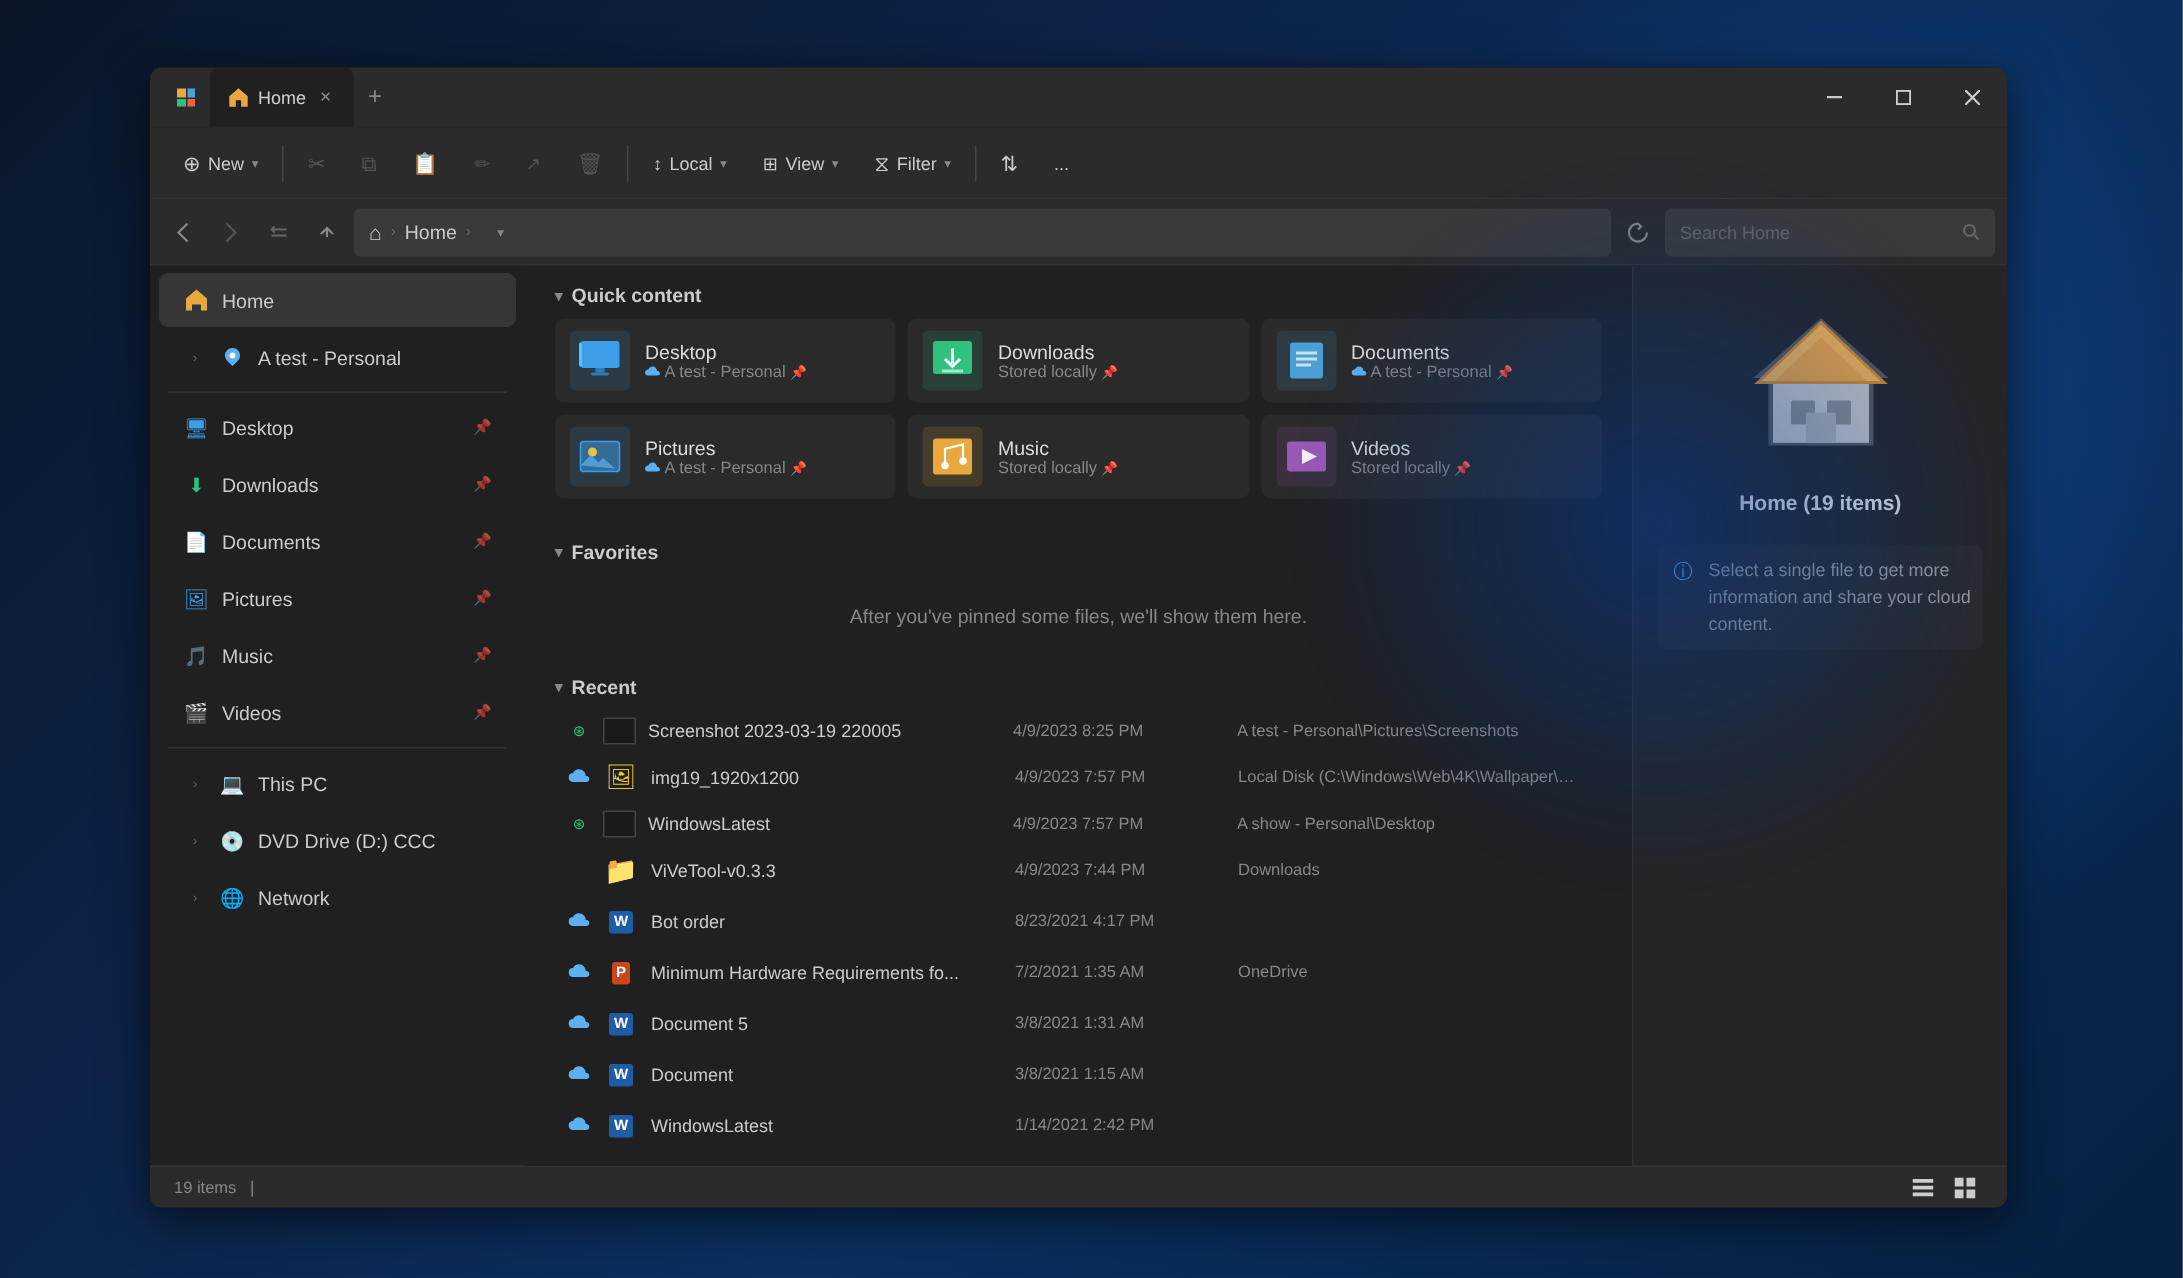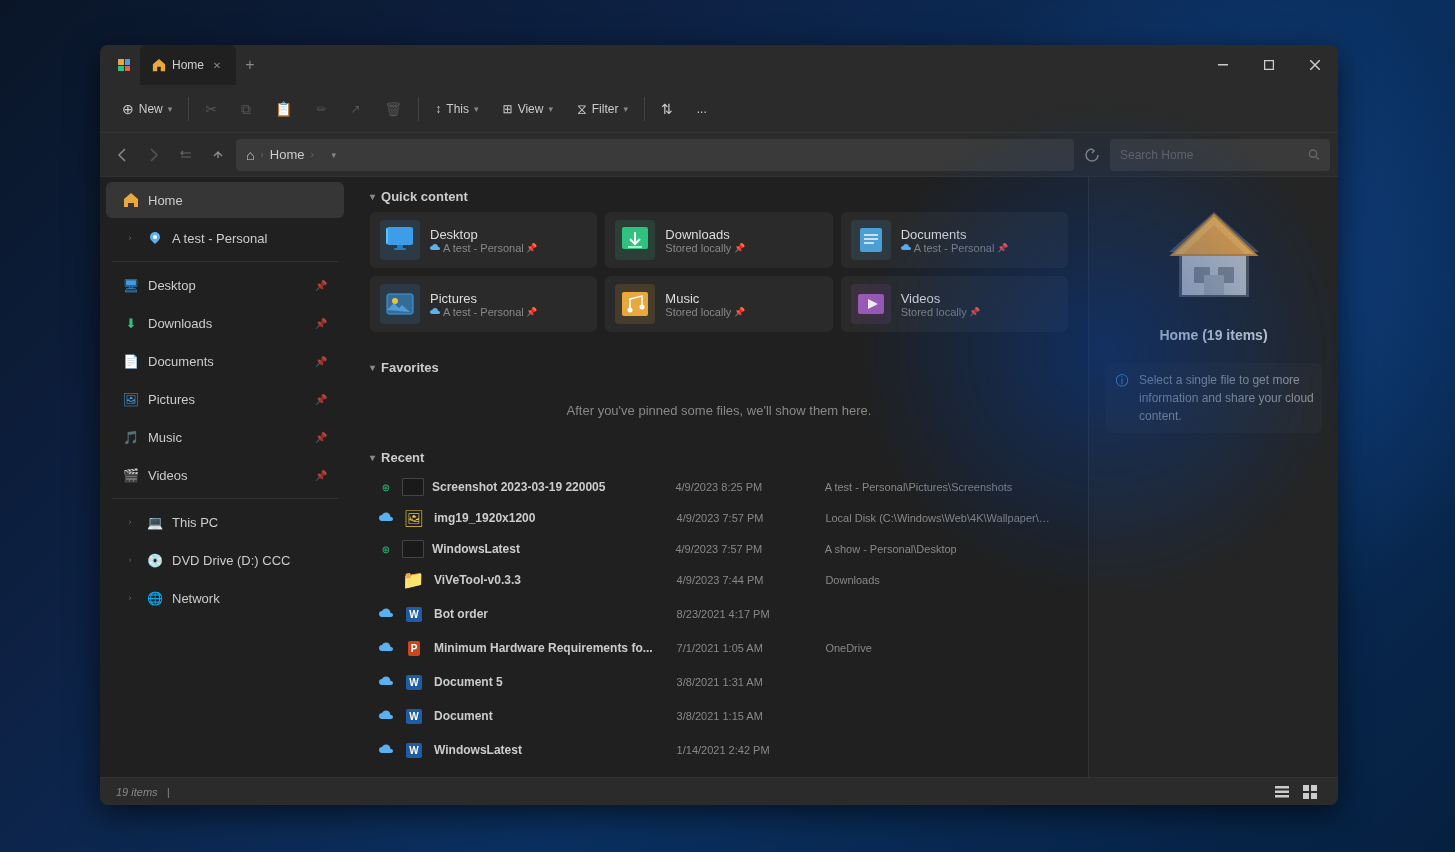--- a/index.html
+++ b/index.html
@@ -389,21 +389,21 @@
     .recent-file-icon {
       width: 24px;
       height: 24px;
       flex-shrink: 0;
       display: flex;
       align-items: center;
       justify-content: center;
       font-size: 14px;
       border-radius: 2px;
     }
-    .recent-name { flex: 2; white-space: nowrap; overflow: hidden; text-overflow: ellipsis; font-weight: bold; }
+    .recent-name { flex: 2; white-space: nowrap; overflow: hidden; text-overflow: ellipsis; }
     .recent-date { flex: 1.2; color: #888; white-space: nowrap; font-size: 11px; }
     .recent-path { flex: 2; color: #888; white-space: nowrap; overflow: hidden; text-overflow: ellipsis; font-size: 11px; }
 
     
     .detail-panel {
       width: 250px;
       background: #252525;
       border-left: 1px solid #333;
       display: flex;
       flex-direction: column;
@@ -454,21 +454,20 @@
       height: 28px;
       background: #2b2b2b;
       border-top: 1px solid #333;
       display: flex;
       align-items: center;
       padding: 0 16px;
       font-size: 11px;
       color: #888;
       flex-shrink: 0;
       justify-content: space-between;
-      font-style: italic;
     }
     .status-bar-right {
       display: flex;
       align-items: center;
       gap: 4px;
     }
     .status-view-btn {
       width: 24px;
       height: 22px;
       display: flex;
@@ -550,21 +549,21 @@
     </div>
     <div class="toolbar-btn disabled">
       <span class="btn-icon" style="font-size:12px;">↗</span>
     </div>
     <div class="toolbar-btn disabled">
       <span class="btn-icon">🗑</span>
     </div>
     <div class="toolbar-sep"></div>
     <div class="toolbar-btn">
       <span class="btn-icon" style="font-size:12px;">↕</span>
-      <span>This</span>
+      <span>Local</span>
       <span style="font-size:9px;color:#888;">▾</span>
     </div>
     <div class="toolbar-btn">
       <span class="btn-icon" style="font-size:12px;">⊞</span>
       <span>View</span>
       <span style="font-size:9px;color:#888;">▾</span>
     </div>
     <div class="toolbar-btn">
       <span class="btn-icon">⧖</span>
       <span>Filter</span>
@@ -888,21 +887,21 @@
         <div class="recent-row">
           <div class="recent-status status-cloud">
             <svg width="14" height="12" viewBox="0 0 14 12">
                 <path d="M3 9c-1.7 0-3-1.3-3-3s1.3-3 3-3c0 0 .1 0 .1.01C3.6 1.5 5.2.5 7 .5c2.5 0 4.5 2 4.5 4.5H12c1.1 0 2 .9 2 2s-.9 2-2 2H3z" fill="#5cb0f0"></path>
               </svg>
           </div>
           <div class="recent-file-icon">
             <span class="file-ppt" style="background:#c9471d;">P</span>
           </div>
           <span class="recent-name">Minimum Hardware Requirements fo...</span>
-          <span class="recent-date">7/1/2021 1:05 AM</span>
+          <span class="recent-date">7/2/2021 1:35 AM</span>
           <span class="recent-path">OneDrive</span>
         </div>
 
         <div class="recent-row">
           <div class="recent-status status-cloud">
             <svg width="14" height="12" viewBox="0 0 14 12">
                 <path d="M3 9c-1.7 0-3-1.3-3-3s1.3-3 3-3c0 0 .1 0 .1.01C3.6 1.5 5.2.5 7 .5c2.5 0 4.5 2 4.5 4.5H12c1.1 0 2 .9 2 2s-.9 2-2 2H3z" fill="#5cb0f0"></path>
               </svg>
           </div>
           <div class="recent-file-icon">

